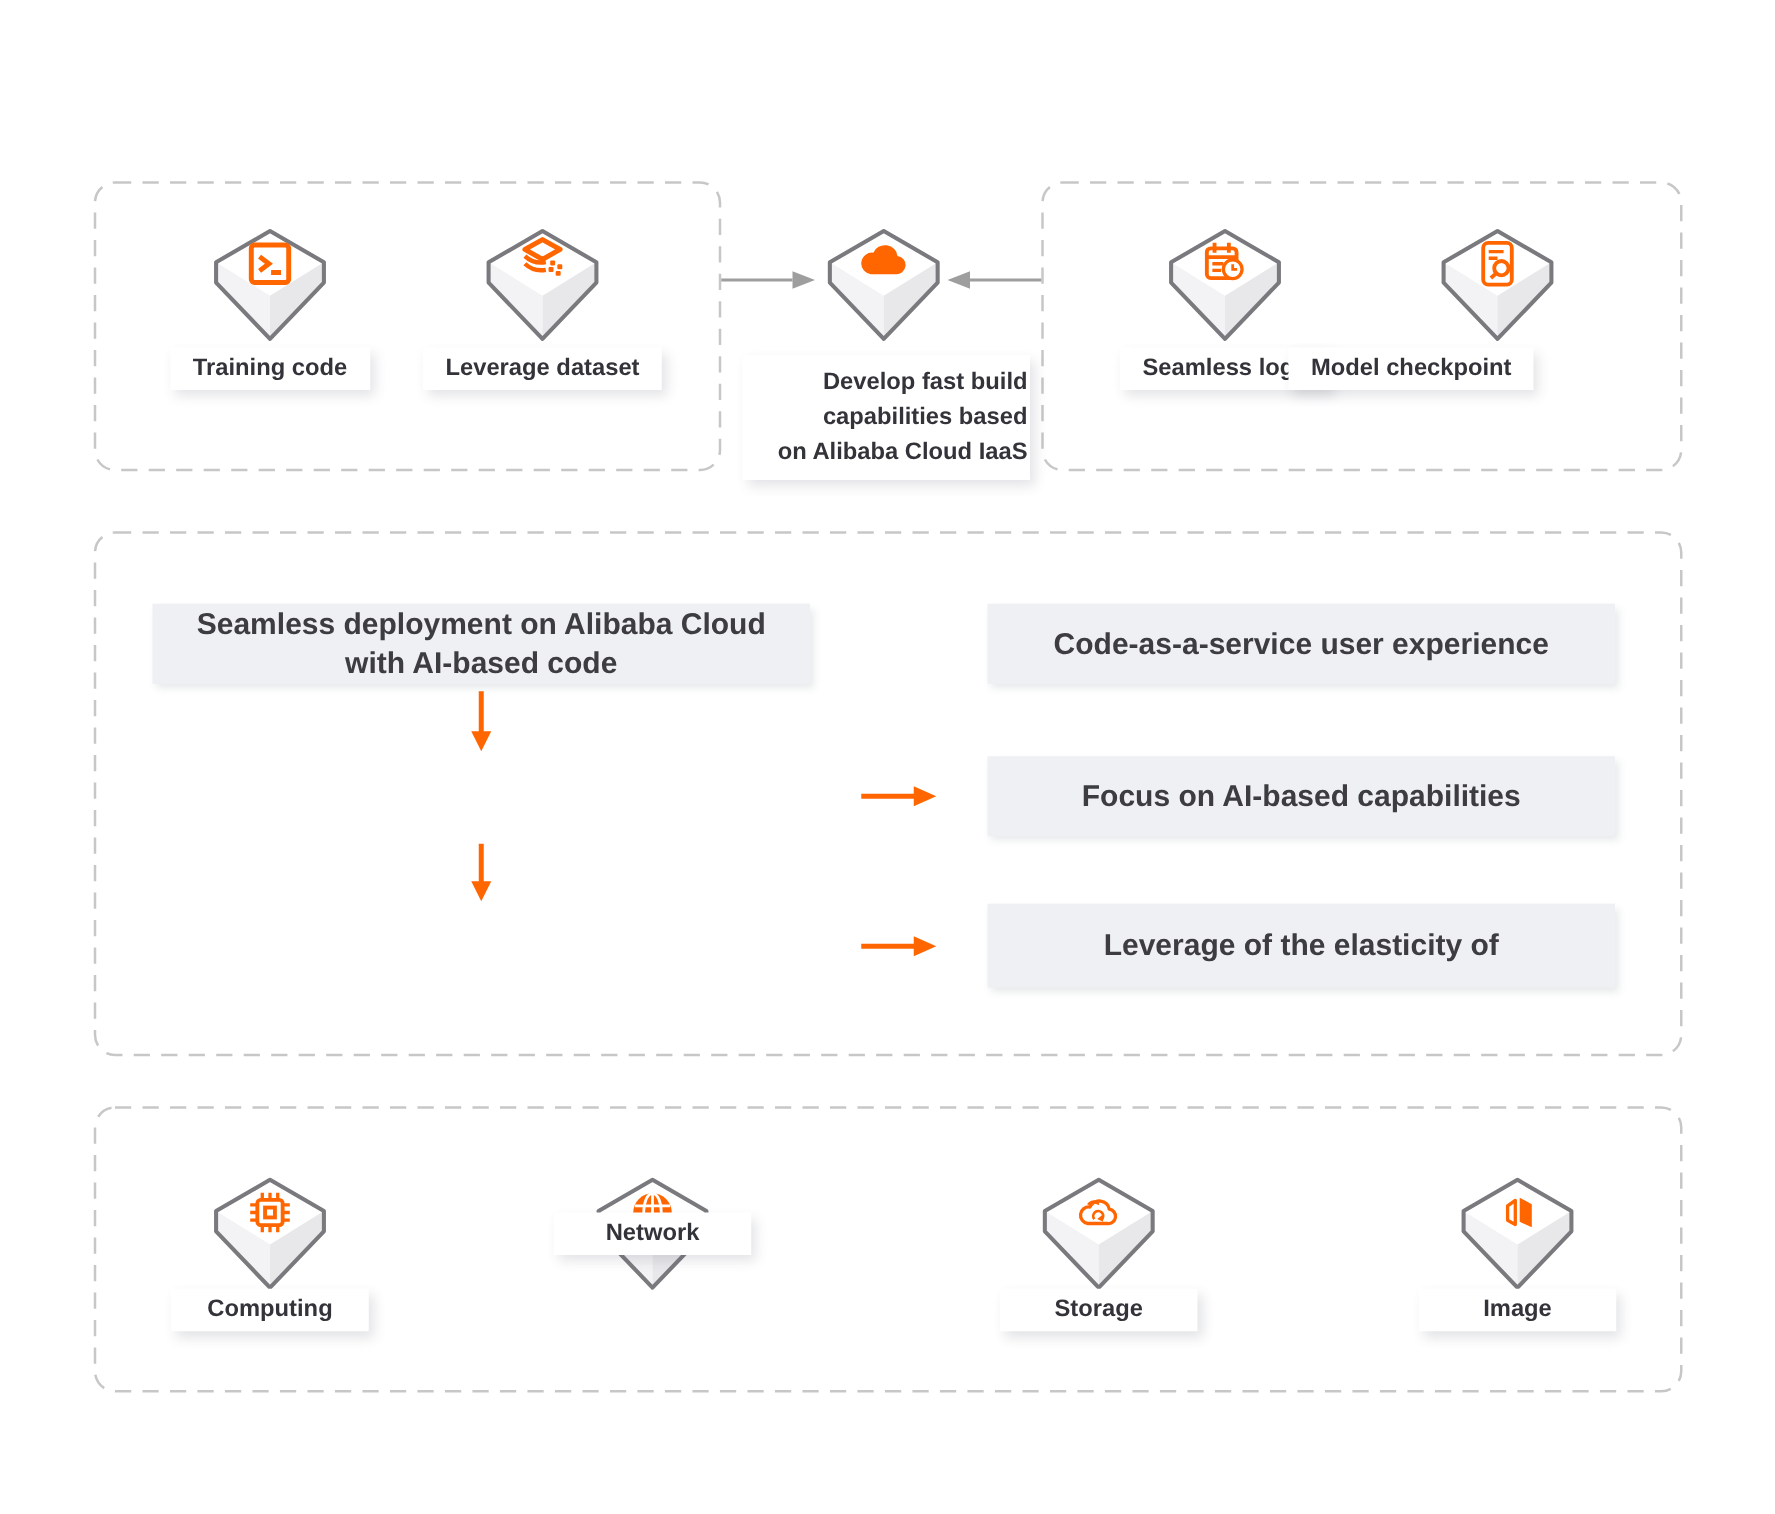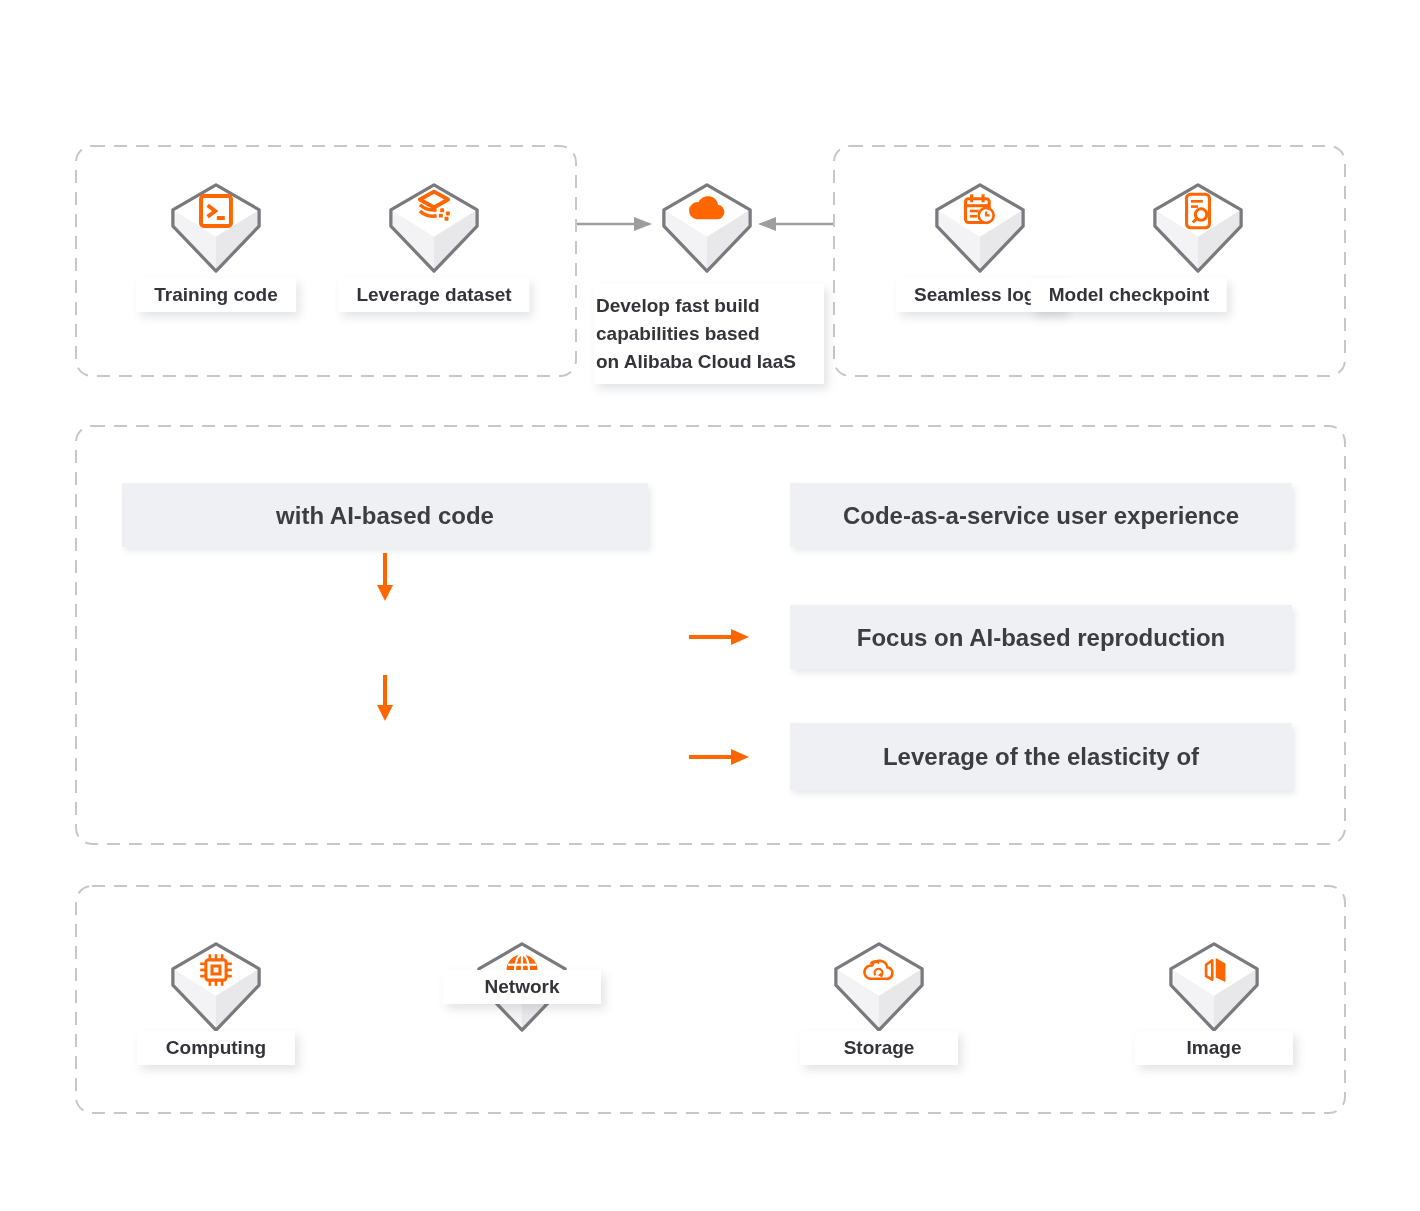--- a/index.html
+++ b/index.html
@@ -30,21 +30,21 @@
   .hex-label{
     position:absolute; transform:translateX(-50%);
     background:var(--label_bg,#fff); box-shadow:4px 5px 9px rgba(80,90,100,0.16);
     height:34px; line-height:34px; padding:0 18px; min-width:122px;
     text-align:center; white-space:nowrap;
     font-size:19px; font-weight:bold; color:#33333A;
   }
   .cloud-caption{
     position:absolute; left:594px; top:284px; width:226px;
     background:var(--label_bg,#fff); box-shadow:4px 5px 9px rgba(80,90,100,0.16);
-    padding:8px 2px; text-align:left;
+    padding:8px 2px; text-align:right;
     font-size:19px; font-weight:bold; color:#33333A; line-height:28px;
   }
   .flow-box{
     position:absolute; background:var(--box_bg,#EEF0F3);
     box-shadow:3px 4px 6px rgba(80,90,100,0.13);
     display:flex; flex-direction:column; justify-content:center; align-items:center;
     font-size:24px; font-weight:bold; color:var(--text_dark,#3D3D41); line-height:31px;
   }
   .flow-box .ln{white-space:nowrap;}
 </style>
@@ -172,28 +172,29 @@
       <line class="ic-s" x1="34" y1="40" x2="50" y2="40" stroke-width="6"></line>
       <circle cx="57" cy="58" r="13" fill="#FFFFFF" stroke="#FF6600" stroke-width="7"></circle>
       <line class="ic-s" x1="47" y1="68" x2="38" y2="76" stroke-width="7"></line>
     </svg>
   </div>
   <div class="hex-label" style="left:1129px;top:278px">
     <span>Model checkpoint</span>
   </div>
 
   <div class="flow-box" style="left:122px;top:483px;width:526px;height:64px">
+    <div class="ln">Seamless deployment on Alibaba Cloud</div>
     <div class="ln">with AI-based code</div>
   </div>
 
   <div class="flow-box" style="left:790px;top:483px;width:502px;height:64px">
     <div class="ln">Code-as-a-service user experience</div>
   </div>
   <div class="flow-box" style="left:790px;top:605px;width:502px;height:64px">
-    <div class="ln">Focus on AI-based reproduction</div>
+    <div class="ln">Focus on AI-based capabilities</div>
   </div>
   <div class="flow-box" style="left:790px;top:723px;width:502px;height:67px">
     <div class="ln">Leverage of the elasticity of</div>
   </div>
 
   <div class="hex-item" style="left:168px;top:941px">
     <svg class="cube" viewBox="0 0 100 96">
         <use href="#cube-shape"></use>
       </svg>
     <svg class="hex-icon" viewBox="0 0 100 100">

